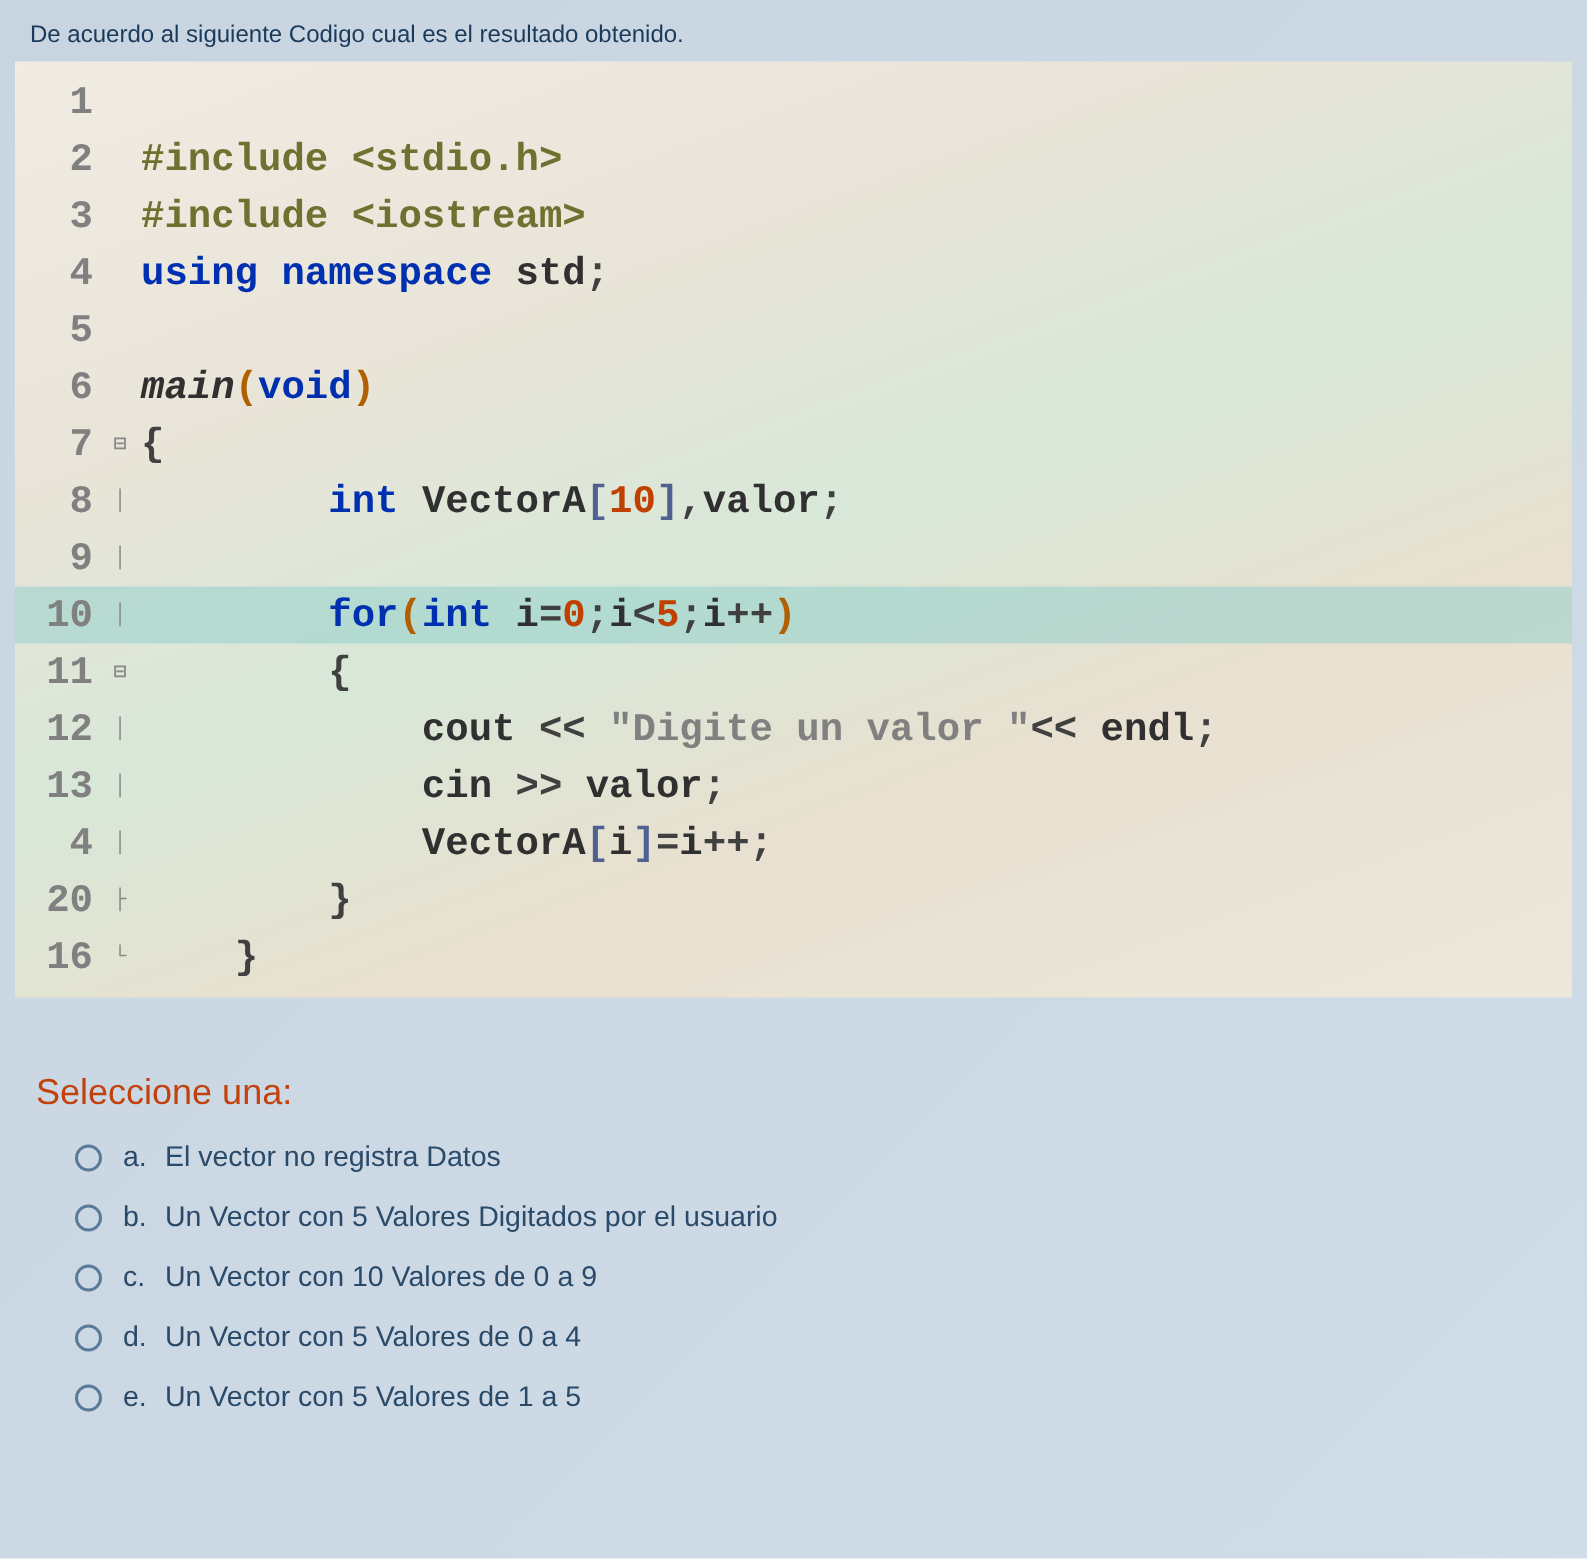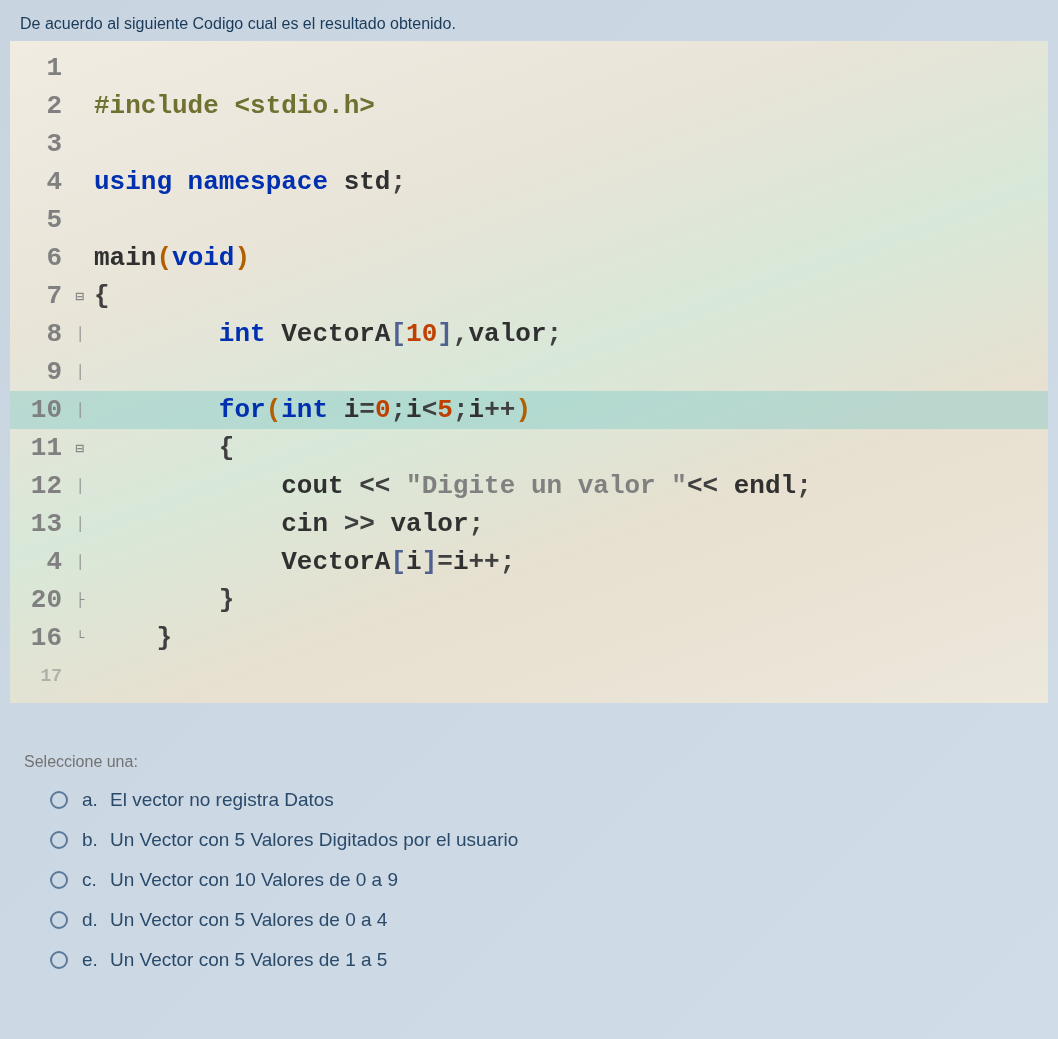--- a/index.html
+++ b/index.html
@@ -49,33 +49,33 @@
       white-space: pre;
       padding-left: 4px;
     }
     .highlighted-line {
       background: rgba(120, 200, 200, 0.4);
     }
     .kw { color: #0030b0; }
     .preproc { color: #707030; }
     .num { color: #c04000; }
     .str { color: #808080; }
-    .func { color: #303030; }
+    .func { color: #303030; font-style: italic; }
     .op { color: #404040; }
     .paren { color: #b06000; }
     .bracket { color: #506090; }
     .ident { color: #303030; }
     .cut-line {
       font-size: 18px;
       color: #999;
       opacity: 0.5;
     }
     .prompt-text {
-      color: #737373;
-      font-size: 16px;
+      color: #c2410c;
+      font-size: 24px;
       padding-left: 14px;
       margin-bottom: 18px;
     }
     .options {
       padding-left: 40px;
     }
     .option {
       display: flex;
       align-items: center;
       margin-bottom: 18px;
@@ -111,20 +111,21 @@
       <span class="fold-gutter"></span>
     </div>
     <div class="code-line">
       <span class="line-num">2</span>
       <span class="fold-gutter"></span>
       <span class="code-content"><span class="preproc">#include </span><span class="preproc">&lt;stdio.h&gt;</span></span>
     </div>
     <div class="code-line">
       <span class="line-num">3</span>
       <span class="fold-gutter"></span>
+      <span class="code-content"><span class="preproc">#include </span><span class="preproc">&lt;iostream&gt;</span></span>
     </div>
     <div class="code-line">
       <span class="line-num">4</span>
       <span class="fold-gutter"></span>
       <span class="code-content"><span class="kw">using namespace </span><span class="ident">std</span><span class="op">;</span></span>
     </div>
     <div class="code-line">
       <span class="line-num">5</span>
       <span class="fold-gutter"></span>
       <span class="code-content"></span>
@@ -177,23 +178,20 @@
     <div class="code-line">
       <span class="line-num">20</span>
       <span class="fold-gutter">├</span>
       <span class="code-content"><span>        </span><span class="op">}</span></span>
     </div>
     <div class="code-line">
       <span class="line-num">16</span>
       <span class="fold-gutter">└</span>
       <span class="code-content"><span>    </span><span class="op">}</span></span>
     </div>
-    <div class="code-line cut-line">
-      <span class="line-num">17</span>
-    </div>
   </div>
 
 <div class="prompt-text">Seleccione una:</div>
 
 <div class="options" id="options-list">
     <div class="option">
       <span class="radio"></span>
       <span class="opt-letter">a.</span>
       <span class="opt-text">El vector no registra Datos</span>
     </div>

